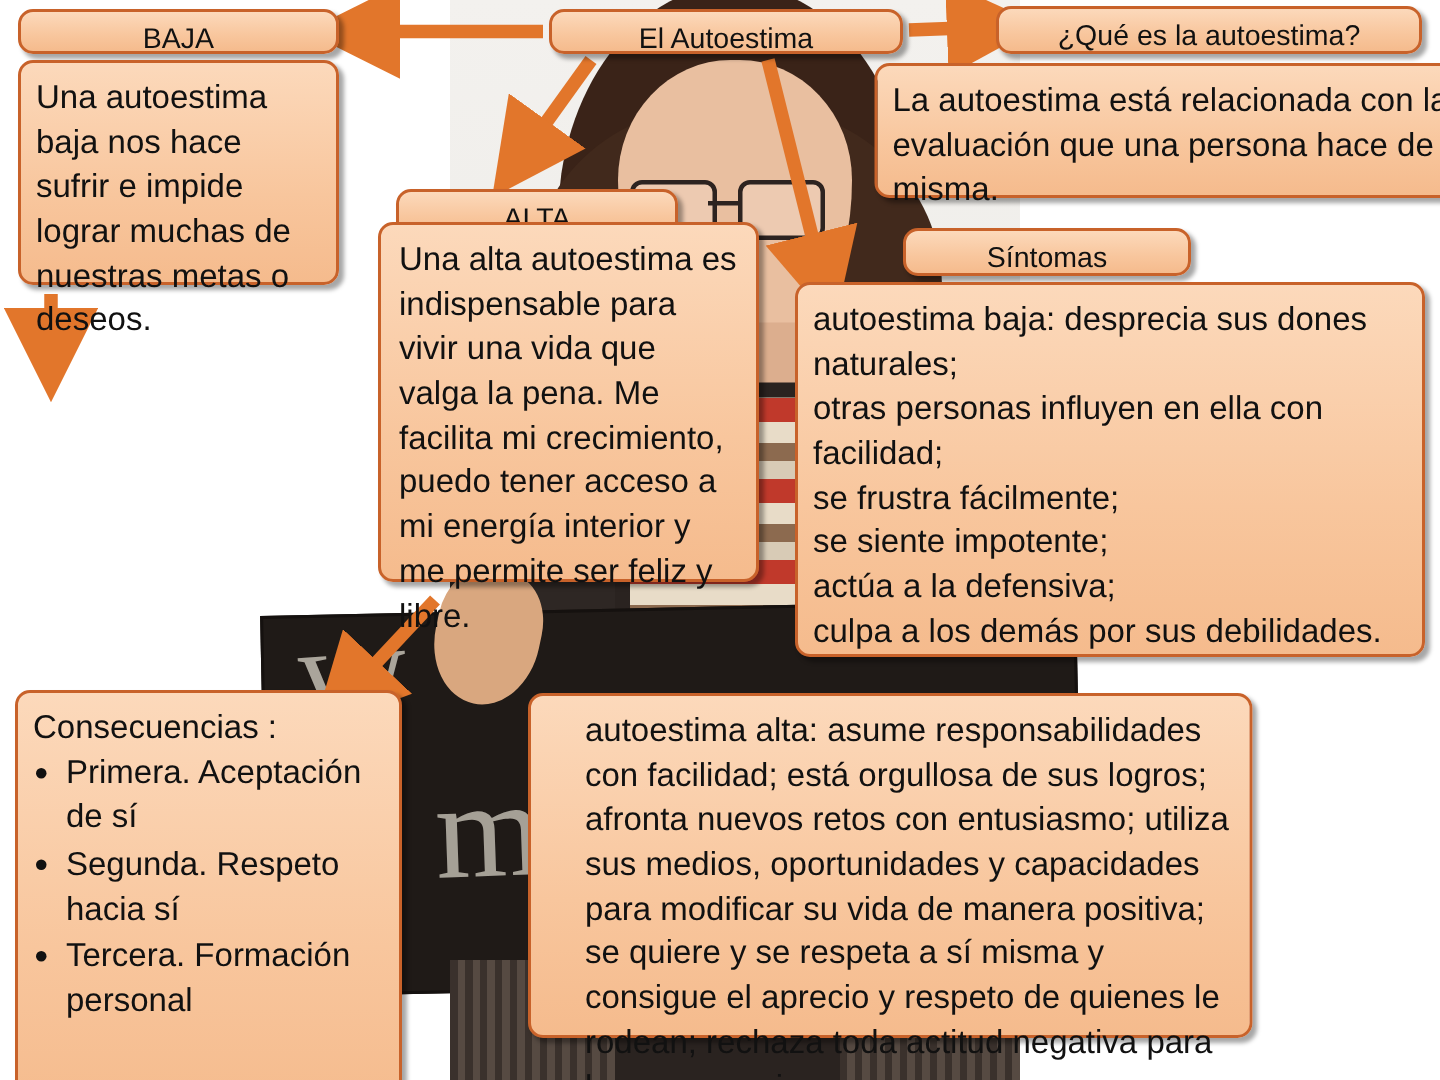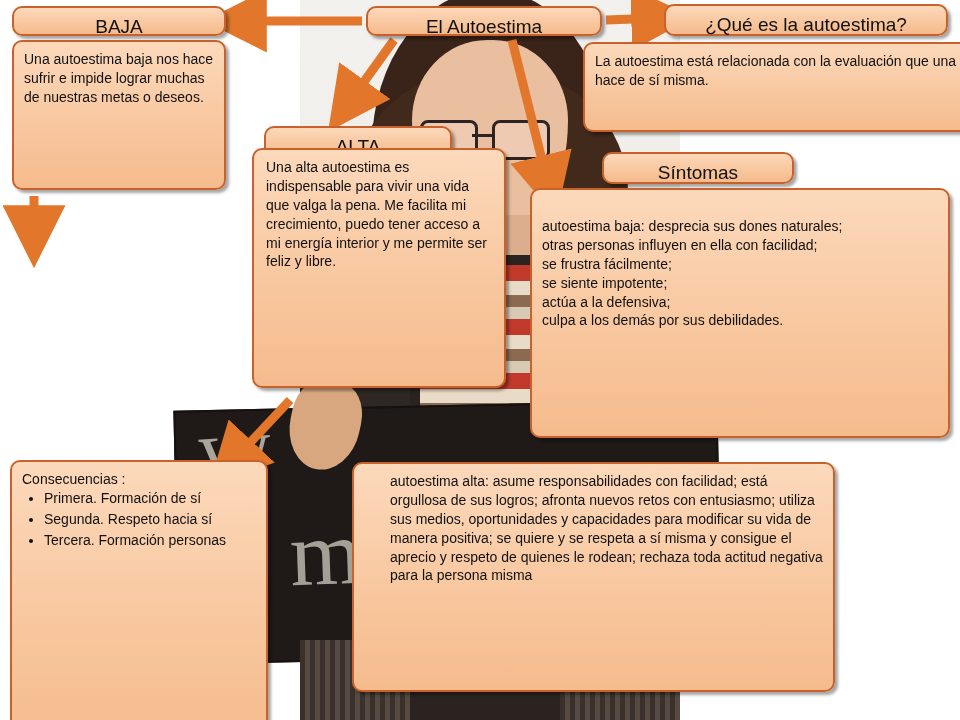--- a/index.html
+++ b/index.html
@@ -171,21 +171,21 @@
   
   .box {
     position: absolute;
     box-sizing: border-box;
     border: 2px solid #c8622a;
     border-radius: 10px;
     background: linear-gradient(180deg, #fbd5b4 0%, #f7c49a 55%, #f3b versus 100%);
     background: linear-gradient(180deg, #fcd9bb 0%, #f8c69d 60%, #f5bb8d 100%);
     box-shadow: 3px 3px 3px rgba(0,0,0,0.35);
     color: #111111;
-    font-size: 14px;
+    font-size: 22px;
     line-height: 1.35;
     padding: 8px 10px;
   }
   .box.title {
     text-align: center;
     font-size: 19px;
     padding: 6px 10px;
   }
   .box p { margin: 0; }
   .box ul {
@@ -282,34 +282,34 @@
 
   <div class="box" id="box-queEs-text">
     <p>La autoestima está relacionada con la evaluación que una persona hace de sí misma.</p>
   </div>
 
   <div class="box title" id="box-sintomas">
     <p>Síntomas</p>
   </div>
 
   <div class="box" id="box-sintomas-t">
-    <p style="white-space: pre-line; margin-top: 19px;">autoestima baja: desprecia sus dones naturales;
+    <p style="white-space: pre-line;">autoestima baja: desprecia sus dones naturales;
 otras personas influyen en ella con facilidad;
 se frustra fácilmente;
 se siente impotente;
 actúa a la defensiva;
 culpa a los demás por sus debilidades.</p>
   </div>
 
   <div class="box" id="box-consec">
     <p>Consecuencias :</p>
     <ul>
-      <li>Primera. Formación de sí</li>
+      <li>Primera. Aceptación de sí</li>
       <li>Segunda. Respeto hacia sí</li>
-      <li>Tercera. Formación personas</li>
+      <li>Tercera. Formación personal</li>
     </ul>
   </div>
 
   <div class="box" id="box-alta-list">
     <p>autoestima alta: asume responsabilidades con facilidad; está orgullosa de sus logros; afronta nuevos retos con entusiasmo; utiliza sus medios, oportunidades y capacidades para modificar su vida de manera positiva; se quiere y se respeta a sí misma y consigue el aprecio y respeto de quienes le rodean; rechaza toda actitud negativa para la persona misma</p>
   </div>
 
 </div>
 
 </body></html>

